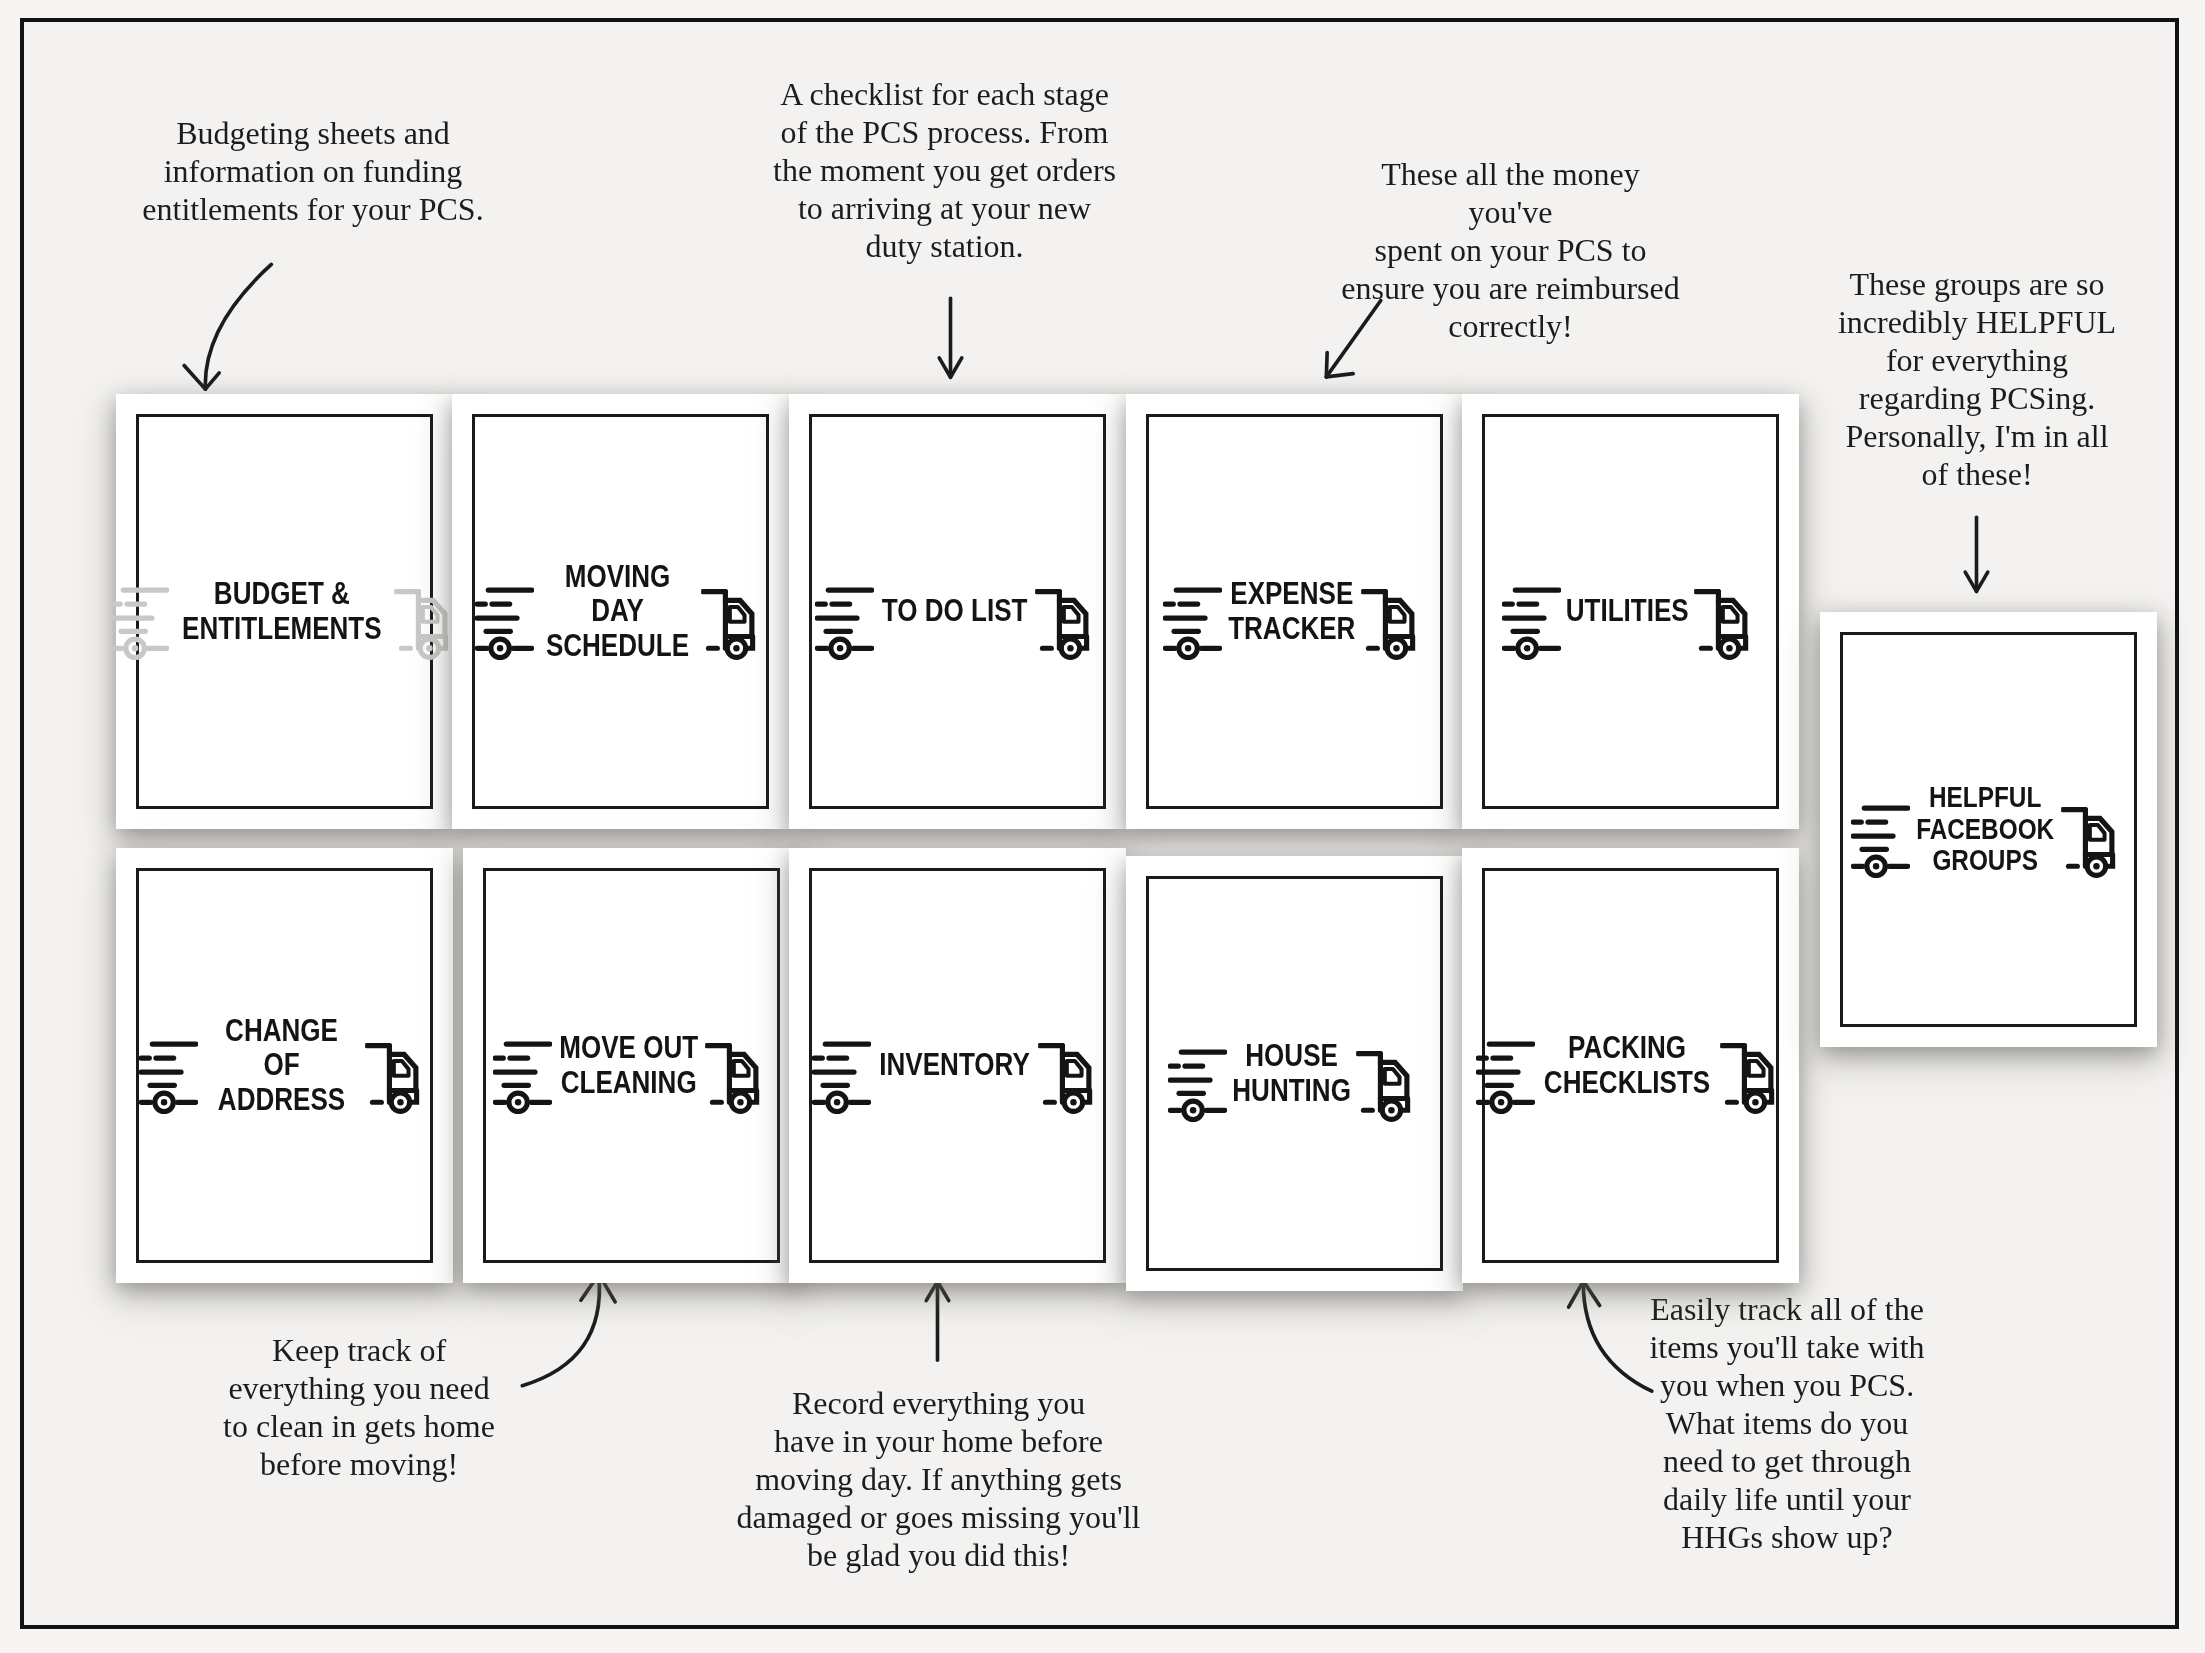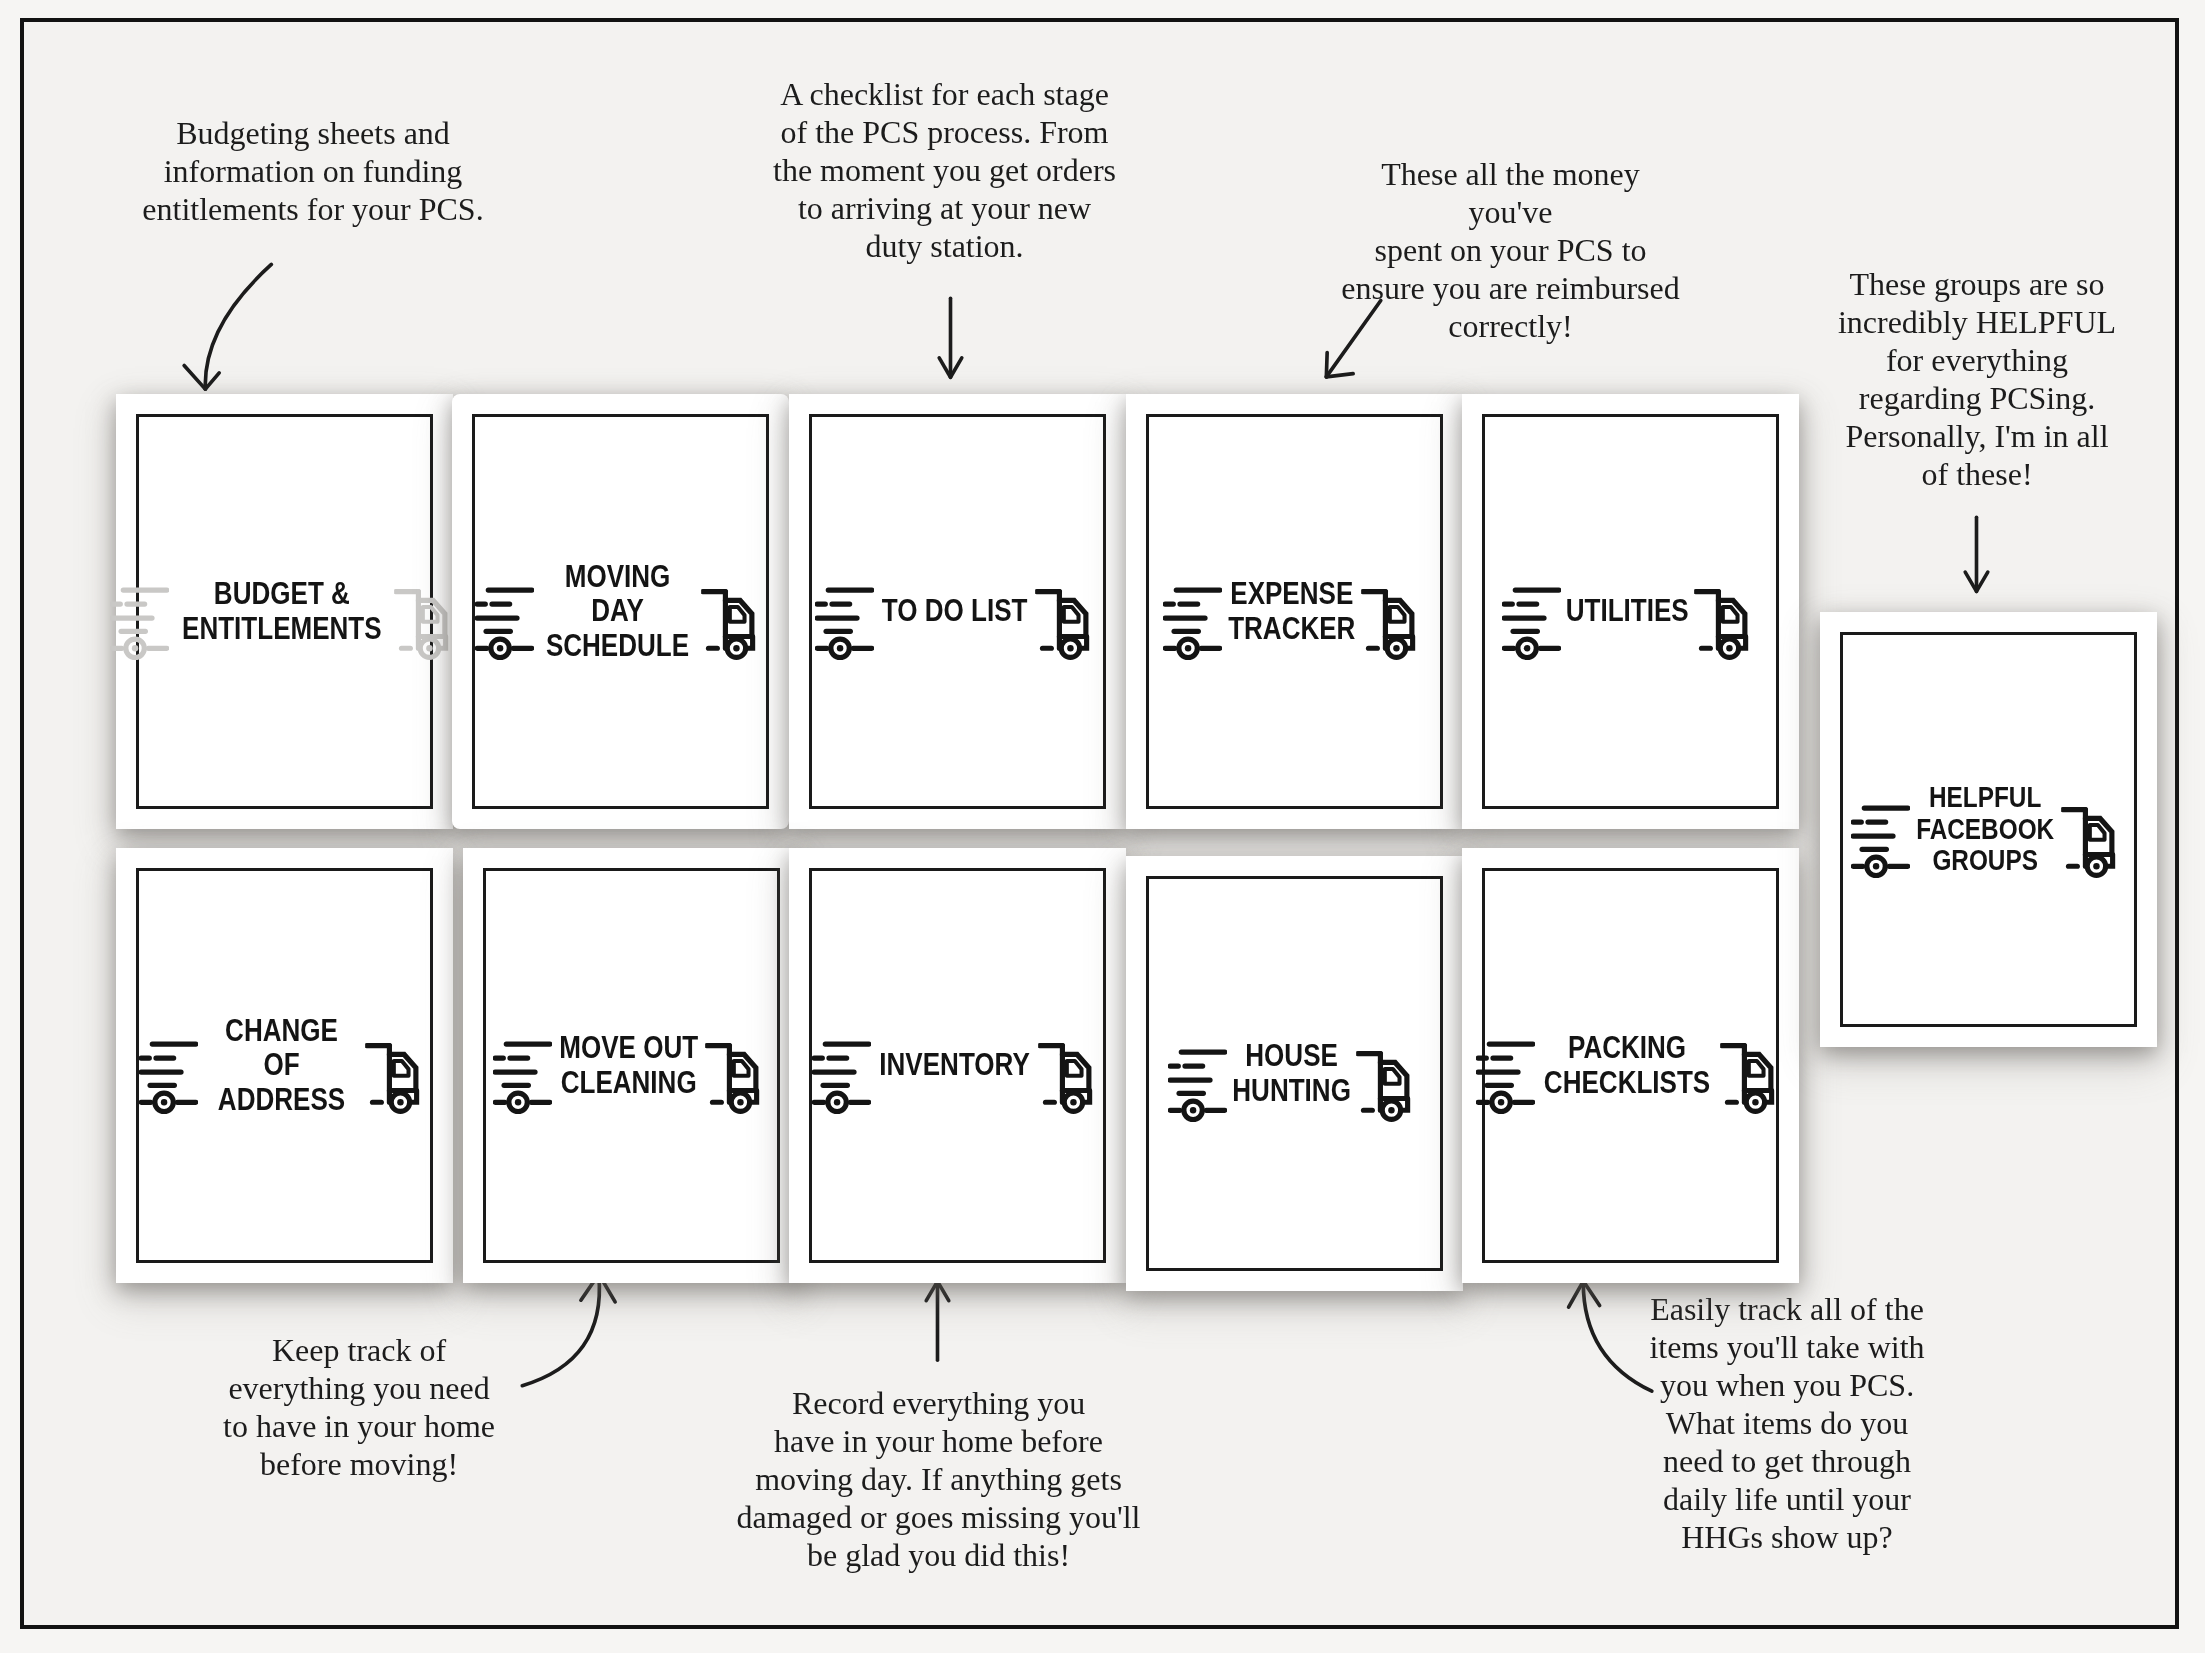--- a/index.html
+++ b/index.html
@@ -32,21 +32,21 @@
     font-size:31px;line-height:1.1;
     letter-spacing:0px;
     color:#141414;
     text-align:center;
     white-space:pre-line;
     transform:scaleX(.84);
     margin:0 -11.4px;
   }
   .page.fb .card-title{font-size:29px;}
   
-  .r1c1{left:116px;top:394px;} .r1c2{left:452px;top:394px;border-radius:8px;} .r1c3{left:789px;top:394px;}
+  .r1c1{left:116px;top:394px;} .r1c2{left:452px;top:394px;} .r1c3{left:789px;top:394px;}
   .r1c4{left:1126px;top:394px;} .r1c5{left:1462px;top:394px;}
   .r2c1{left:116px;top:848px;} .r2c2{left:463px;top:848px;} .r2c3{left:789px;top:848px;}
   .r2c4{left:1126px;top:856px;} .r2c5{left:1462px;top:848px;}
   .fb{left:1820px;top:604px;margin-top:8px;}
   
   .note{
     position:absolute;
     font-size:32px;line-height:38px;color:#1c1c1c;
     text-align:center;white-space:pre-line;
   }
@@ -116,21 +116,21 @@
 ensure you are reimbursed
 correctly!</div>
 <div class="note note4">These groups are so
 incredibly HELPFUL
 for everything
 regarding PCSing.
 Personally, I'm in all
 of these!</div>
 <div class="note note5">Keep track of
 everything you need
-to have in your home
+to clean in gets home
 before moving!</div>
 <div class="note note6">Record everything you
 have in your home before
 moving day. If anything gets
 damaged or goes missing you'll
 be glad you did this!</div>
 <div class="note note7">Easily track all of the
 items you'll take with
 you when you PCS.
 What items do you

